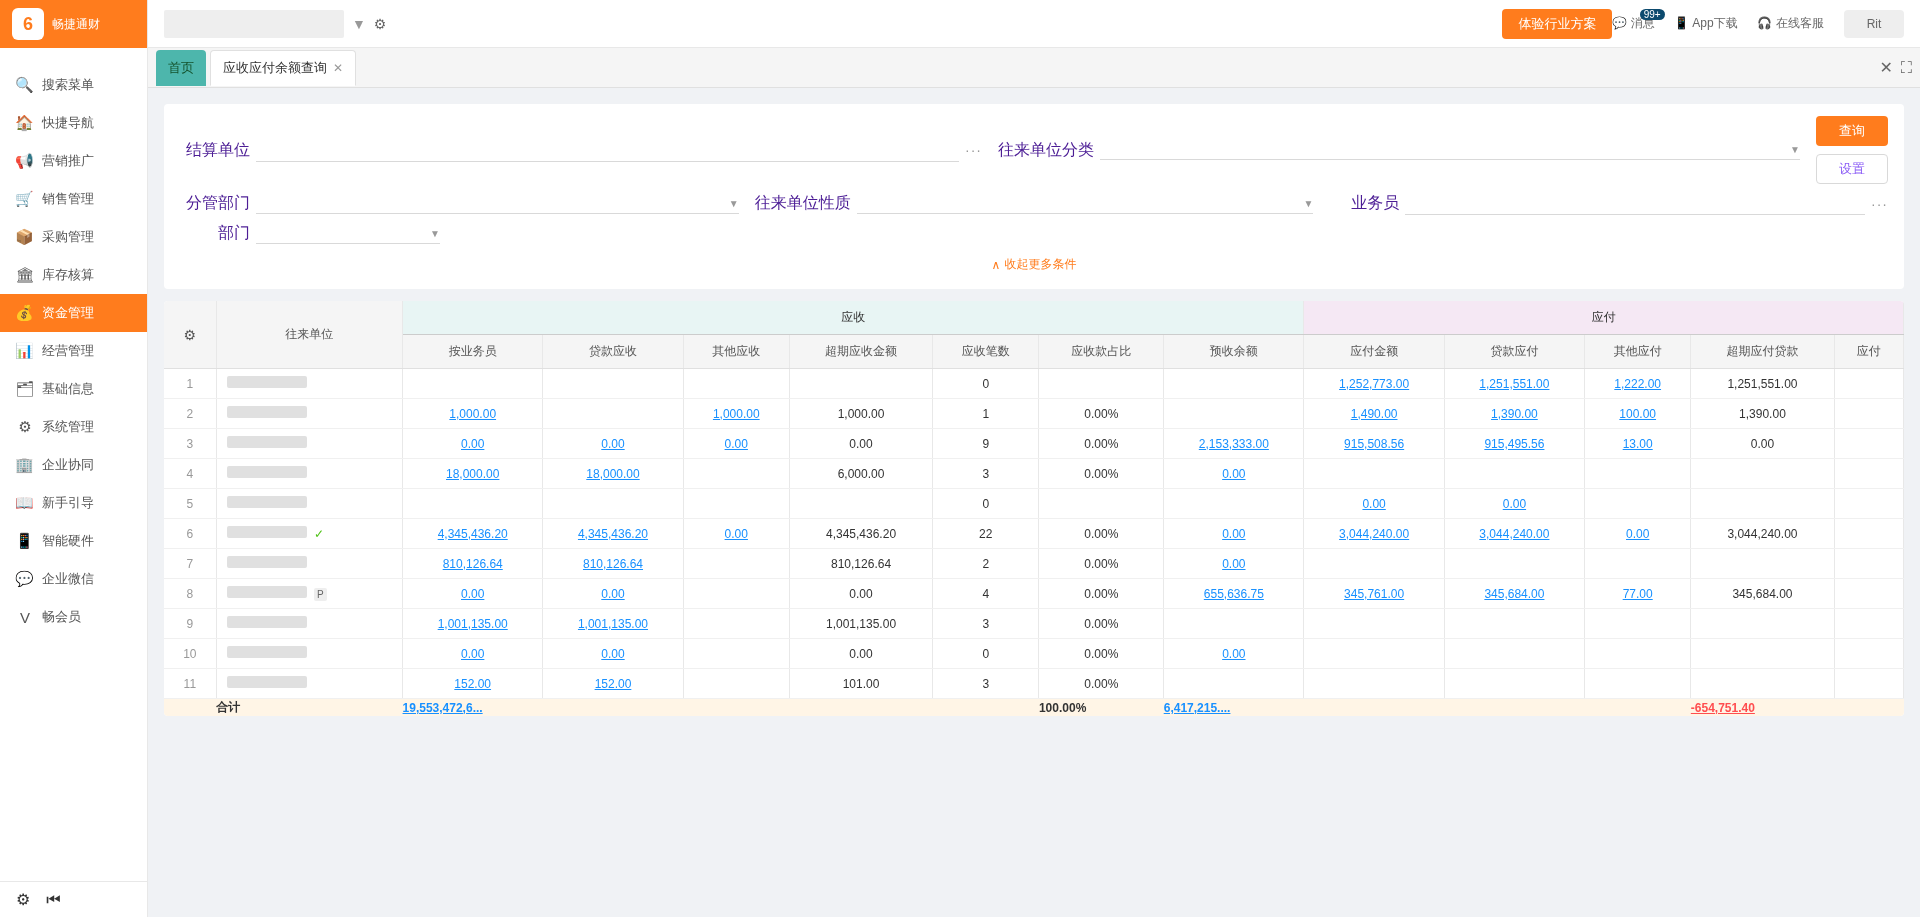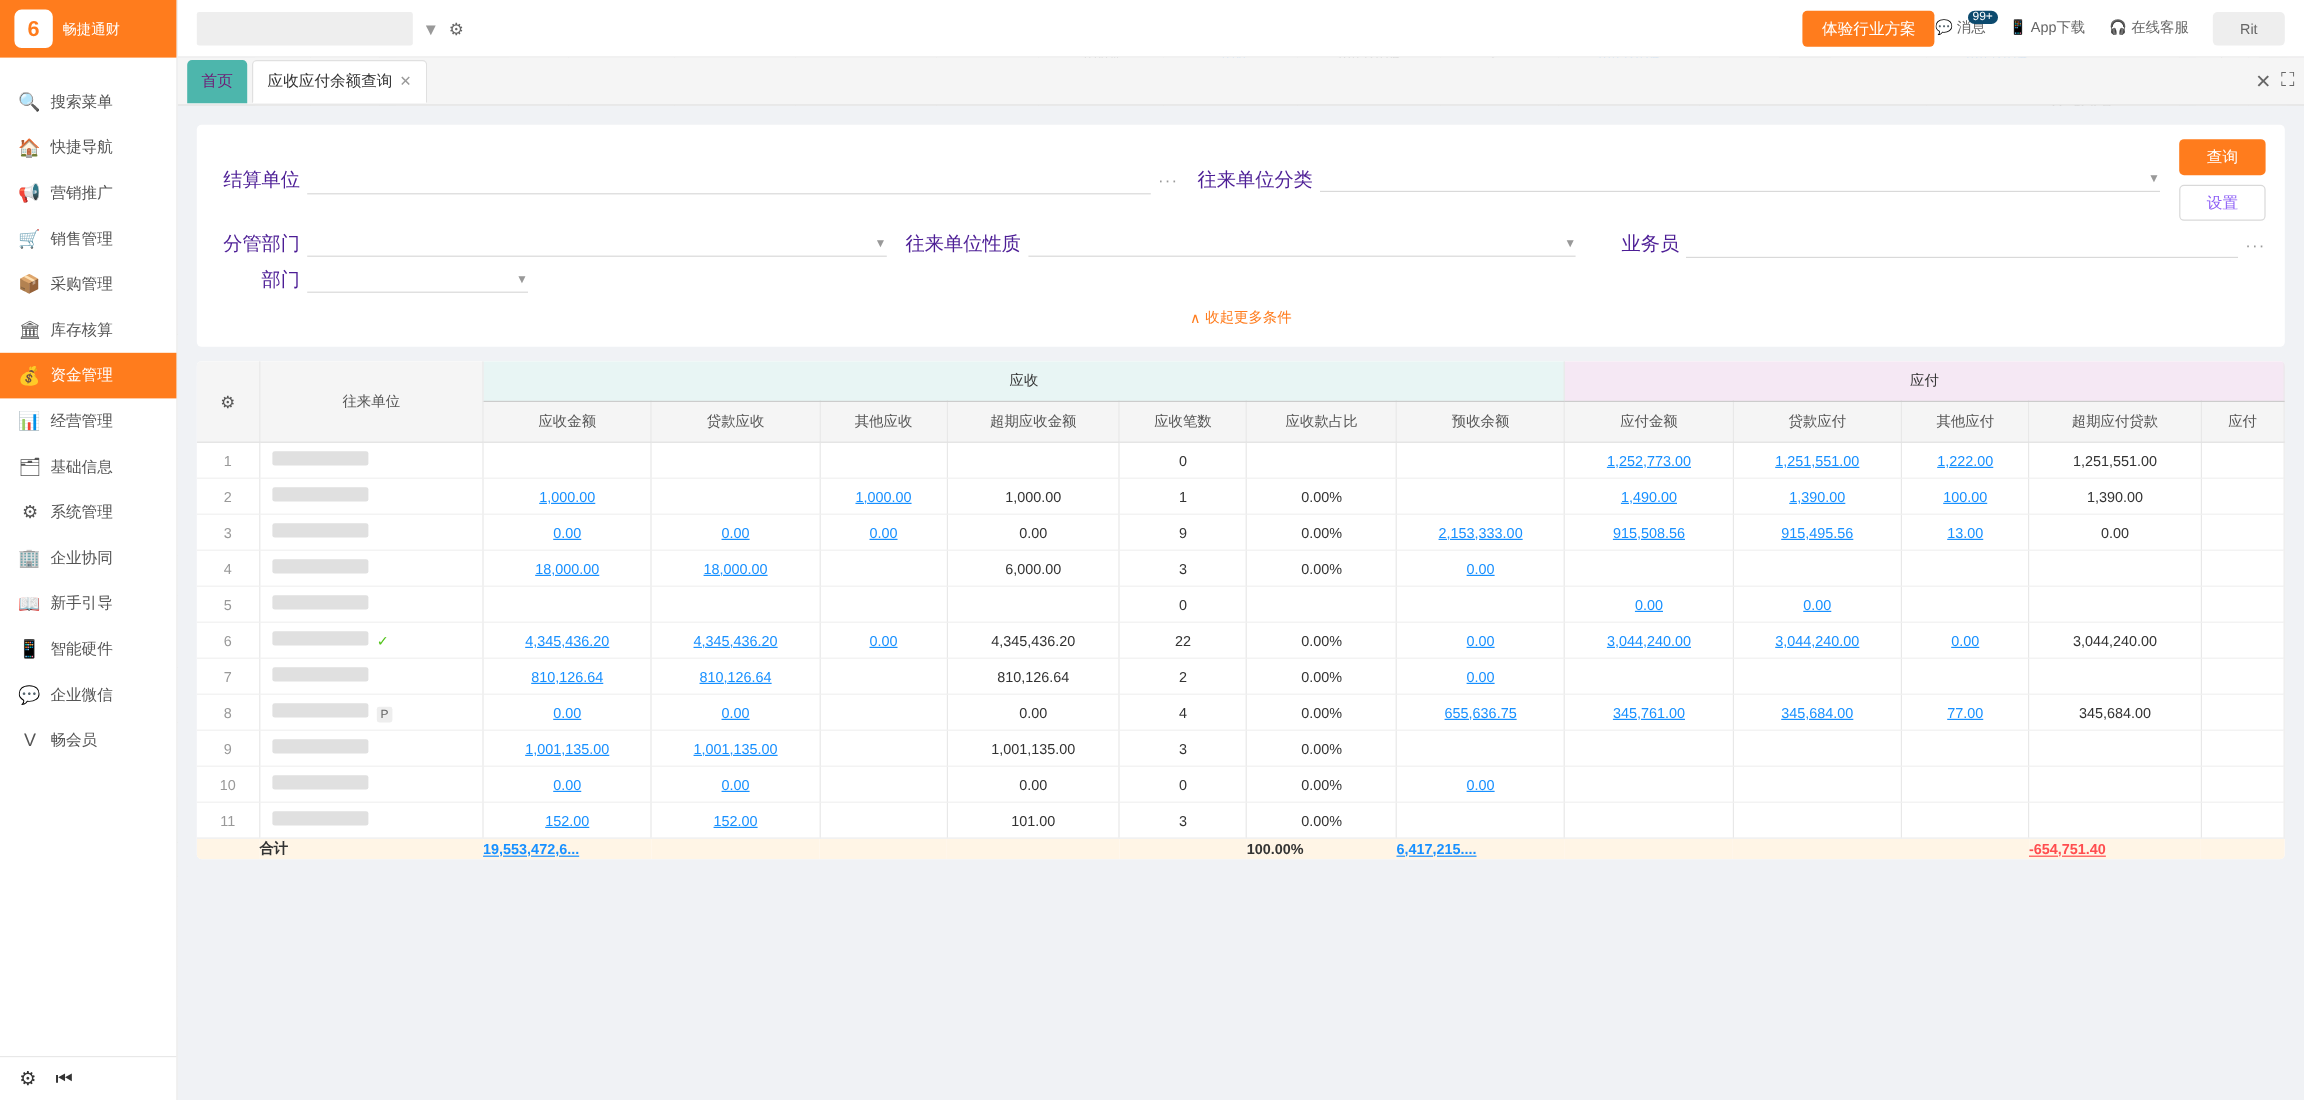--- a/index.html
+++ b/index.html
@@ -24,21 +24,21 @@
     .sidebar-item { display: flex; align-items: center; padding: 10px 16px; gap: 8px; cursor: pointer; color: #555; transition: all 0.2s; }
     .sidebar-item.active { background: #ff7c1d; color: #fff; }
     .sidebar-item-icon { width: 18px; height: 18px; display: flex; align-items: center; justify-content: center; font-size: 15px; }
     .sidebar-item-label { font-size: 13px; }
     .sidebar-bottom { margin-top: auto; border-top: 1px solid #e8e8e8; display: flex; align-items: center; padding: 8px 16px; gap: 16px; }
     
     
     .tab-bar { position: fixed; top: 48px; left: 148px; right: 0; height: 40px; background: #f5f5f5; display: flex; align-items: center; border-bottom: 1px solid #e0e0e0; z-index: 99; padding: 0 8px; gap: 4px; }
     .tab { display: flex; align-items: center; padding: 6px 12px; border-radius: 4px 4px 0 0; cursor: pointer; font-size: 13px; gap: 6px; background: #e8e8e8; color: #666; height: 36px; }
     .tab.active { background: #fff; color: #333; border: 1px solid #e0e0e0; border-bottom: 1px solid #fff; }
-    .tab-home { background: #4db6ac; color: #701a75; font-family: Liberation Serif, serif; }
+    .tab-home { background: #4db6ac; color: #14532d; font-family: Liberation Serif, serif; }
     .tab-close { font-size: 12px; color: #999; cursor: pointer; }
     .tab-bar-actions { margin-left: auto; display: flex; gap: 8px; align-items: center; }
     
     
     .main-content { position: fixed; top: 88px; left: 148px; right: 0; bottom: 0; overflow: auto; background: #f0f2f5; padding: 16px; }
     
     
     .page-header { display: flex; align-items: center; justify-content: space-between; margin-bottom: 12px; }
     .page-title { font-size: 18px; font-weight: bold; color: #333; }
     .page-actions { display: flex; gap: 8px; }
@@ -282,21 +282,21 @@
             <span>往来单位</span>
           </th>
           <th colspan="7" style="background:#e8f5f4;color:#333;border-bottom:1px solid #ccc;" class="group-header">
             <span>应收</span>
           </th>
           <th colspan="5" style="background:#f5e8f4;color:#333;border-bottom:1px solid #ccc;">
             <span>应付</span>
           </th>
         </tr>
         <tr>
-          <th><span>应收金额</span></th>
+          <th><span>按业务员</span></th>
           <th><span>贷款应收</span></th>
           <th><span>其他应收</span></th>
           <th><span>超期应收金额</span></th>
           <th><span>应收笔数</span></th>
           <th><span>应收款占比</span></th>
           <th><span>预收余额</span></th>
           <th><span>应付金额</span></th>
           <th><span>贷款应付</span></th>
           <th><span>其他应付</span></th>
           <th><span>超期应付贷款</span></th>

